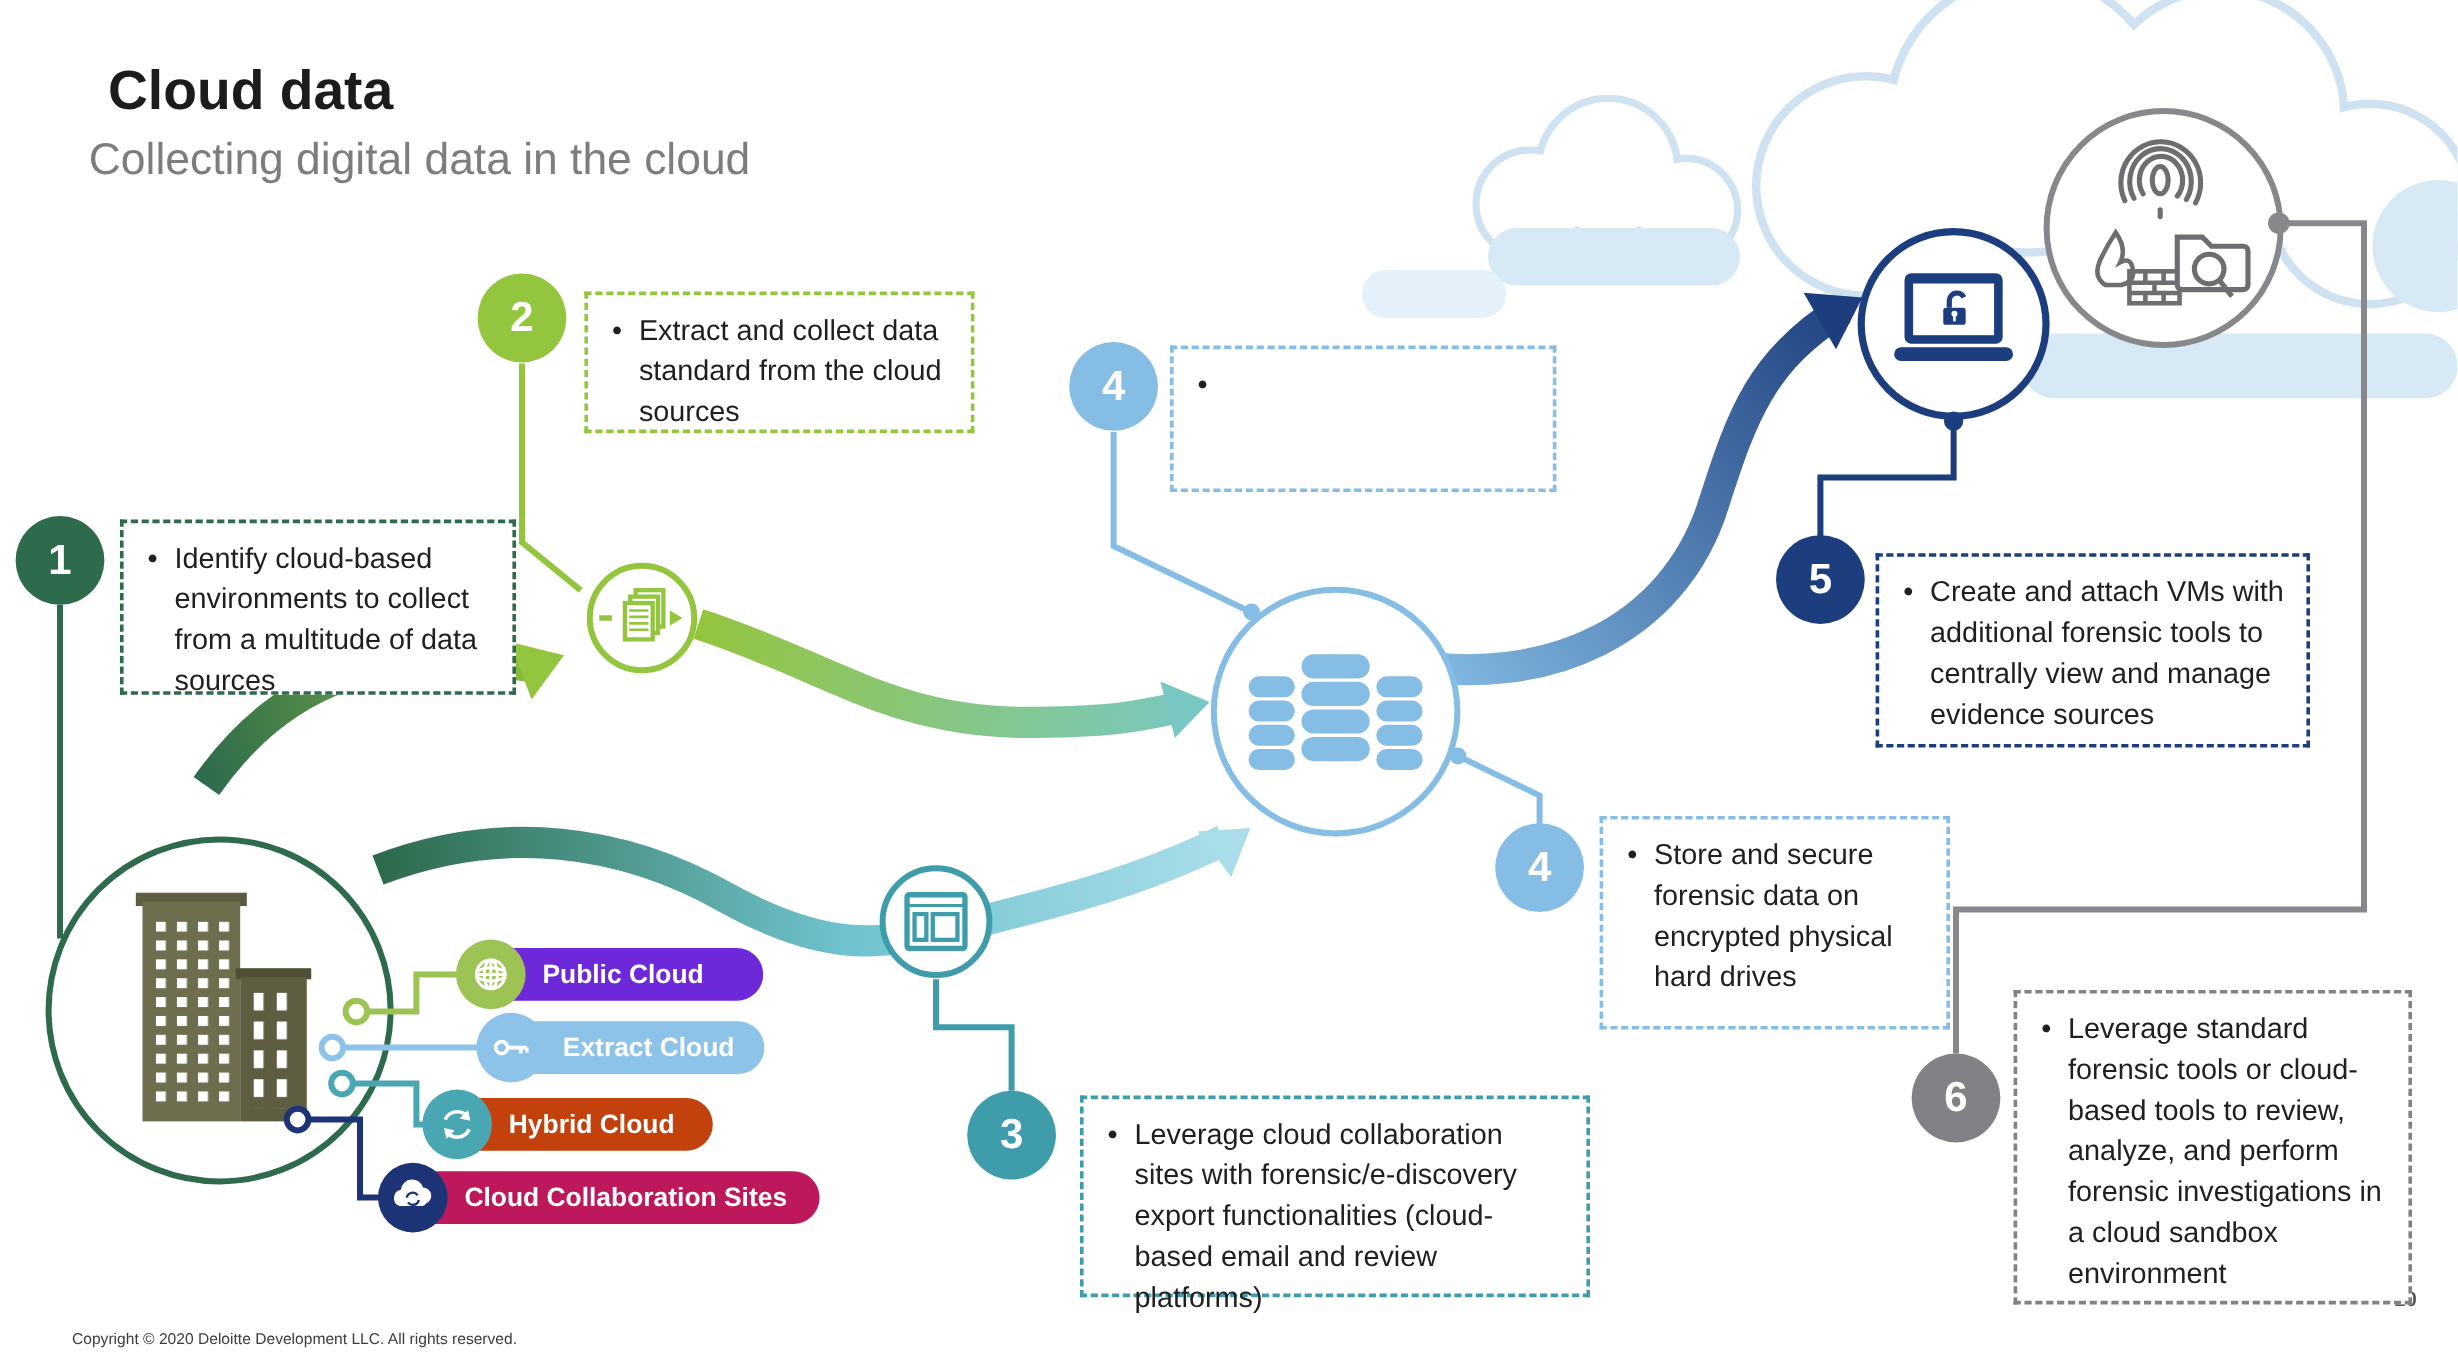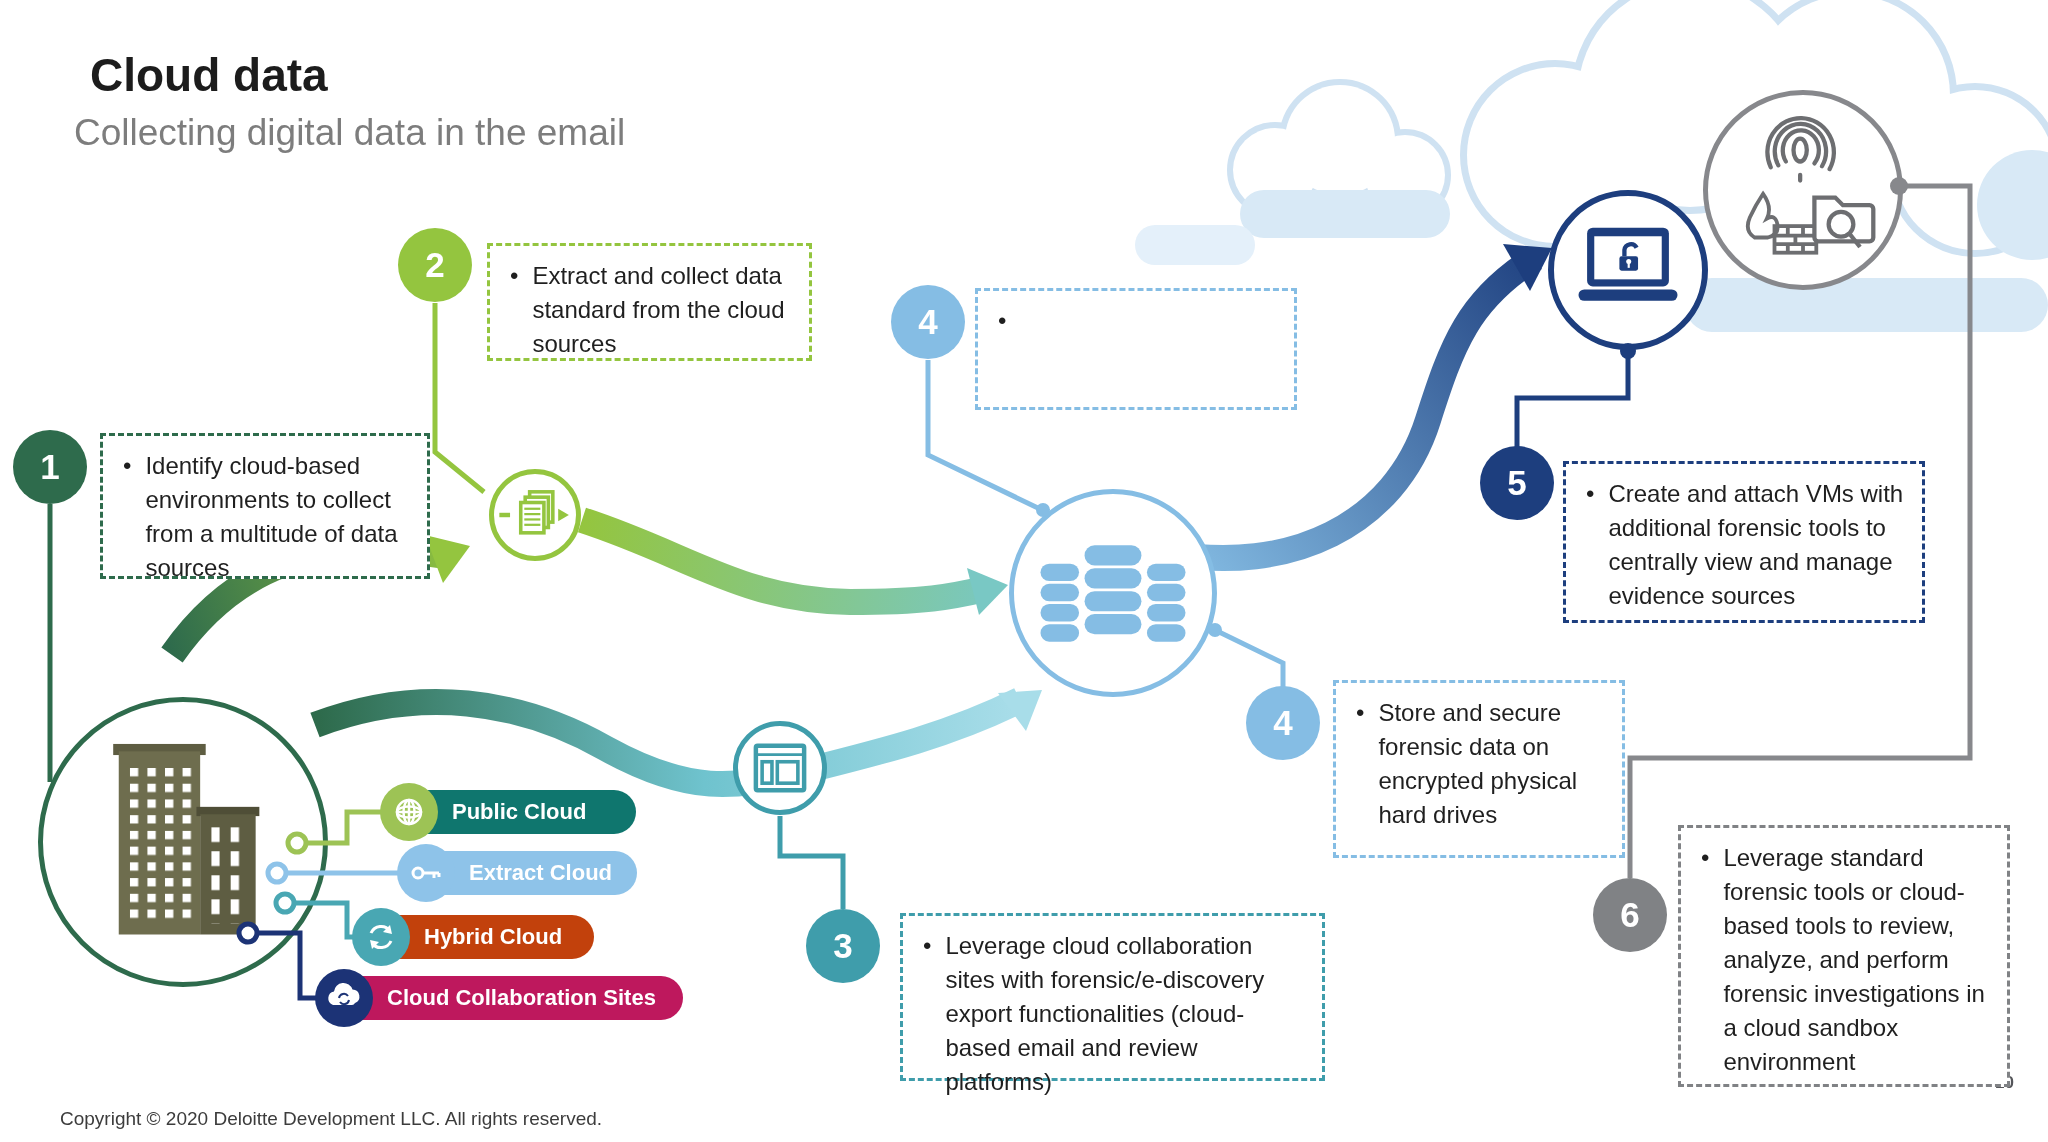--- a/index.html
+++ b/index.html
@@ -16,21 +16,21 @@
   .note .bullet{flex:0 0 auto;font-size:24px;line-height:1.42;}
   .badge{position:absolute;width:74px;height:74px;border-radius:50%;color:#fff;font-weight:bold;
          font-size:35px;display:flex;align-items:center;justify-content:center;z-index:4;}
   .node{position:absolute;box-sizing:border-box;border-radius:50%;background:#fff;
         display:flex;align-items:center;justify-content:center;z-index:2;}
   .pill{position:absolute;height:44px;border-radius:22px;color:#fff;font-weight:bold;font-size:22px;
         display:flex;align-items:center;z-index:6;}
   .pill .label{padding-left:64px;padding-right:20px;white-space:nowrap;}
   .pill .picon{position:absolute;left:-8px;top:-7px;width:58px;height:58px;border-radius:50%;
         display:flex;align-items:center;justify-content:center;}
-  .footer{position:absolute;left:60px;top:1108px;font-size:19px;color:#3c3c3c;z-index:1;}
+  .footer{position:absolute;left:60px;top:1108px;font-size:13px;color:#3c3c3c;z-index:1;}
   .pagenum{position:absolute;right:34px;top:1073px;font-size:17px;font-weight:600;color:#55565a;z-index:1;}
 </style>
 </head>
 <body>
 
 <div class="slide">
 
   <svg id="bg-svg" class="layer" width="2048" height="1142" viewBox="0 0 2048 1142">
     <defs>
       <linearGradient id="ga" x1="170" y1="650" x2="470" y2="545" gradientUnits="userSpaceOnUse">
@@ -87,21 +87,21 @@
       <path d="M 582,520 C 690,555 740,600 850,602 C 925,602 950,597 985,589" stroke="url(#gb)" stroke-width="26"></path>
       <polygon points="1008,585 979,615 967,568" fill="#79C8C4"></polygon>
       <path d="M 315,725 C 420,685 520,700 605,748 C 690,795 735,788 800,772 C 880,752 950,735 1020,700" stroke="url(#gc)" stroke-width="26"></path>
       <polygon points="1042,690 1026,731 998,693" fill="#A8DDE9"></polygon>
       <path d="M 1168,553 C 1290,575 1395,525 1428,420 C 1452,345 1468,300 1535,258" stroke="url(#gd)" stroke-width="26"></path>
       <polygon points="1552,248 1530,291 1503,244" fill="#1D3E7E"></polygon>
     </g>
   </svg>
 
   <div class="title">Cloud data</div>
-  <div class="subtitle">Collecting digital data in the email</div>
+  <div class="subtitle">Collecting digital data in the cloud</div>
 
   <div class="badge" style="left:13px;top:430px;background:#2E6B4C">
       <span>1</span>
     </div>
   <div class="badge" style="left:398px;top:228px;background:#94C53F">
       <span>2</span>
     </div>
   <div class="badge" style="left:806px;top:909px;background:#3F9DAB">
       <span>3</span>
     </div>
@@ -241,21 +241,21 @@
           <line x1="100" y1="157" x2="100" y2="166"></line>
       </g>
       <g>
         <path d="M 112,108 h 22 l 8,8 h 28 a 4,4 0 0 1 4,4 v 30 a 4,4 0 0 1 -4,4 h -54 a 4,4 0 0 1 -4,-4 z" fill="#fff" stroke="#6D6E71" stroke-width="4.5"></path>
         <circle cx="140" cy="136" r="13" fill="#fff" stroke="#6D6E71" stroke-width="4.5"></circle>
         <line x1="149" y1="146" x2="160" y2="160" stroke="#6D6E71" stroke-width="4.5"></line>
       </g>
     </svg>
   </div>
 
-  <div class="pill" style="left:388px;top:790px;width:248px;background:#0f766e">
+  <div class="pill" style="left:388px;top:790px;width:248px;background:#6d28d9">
     <span class="picon" style="background:#9DC355">
       <svg width="34" height="34" viewBox="-17 -17 34 34" fill="none" stroke="#fff" stroke-width="2.5">
         <circle r="12"></circle>
           <ellipse rx="5.5" ry="12"></ellipse>
           <ellipse rx="12" ry="5.5"></ellipse>
           <line x1="-12" y1="0" x2="12" y2="0"></line>
           <line x1="0" y1="-12" x2="0" y2="12"></line>
       </svg>
     </span>
     <span class="label">Public Cloud</span>

